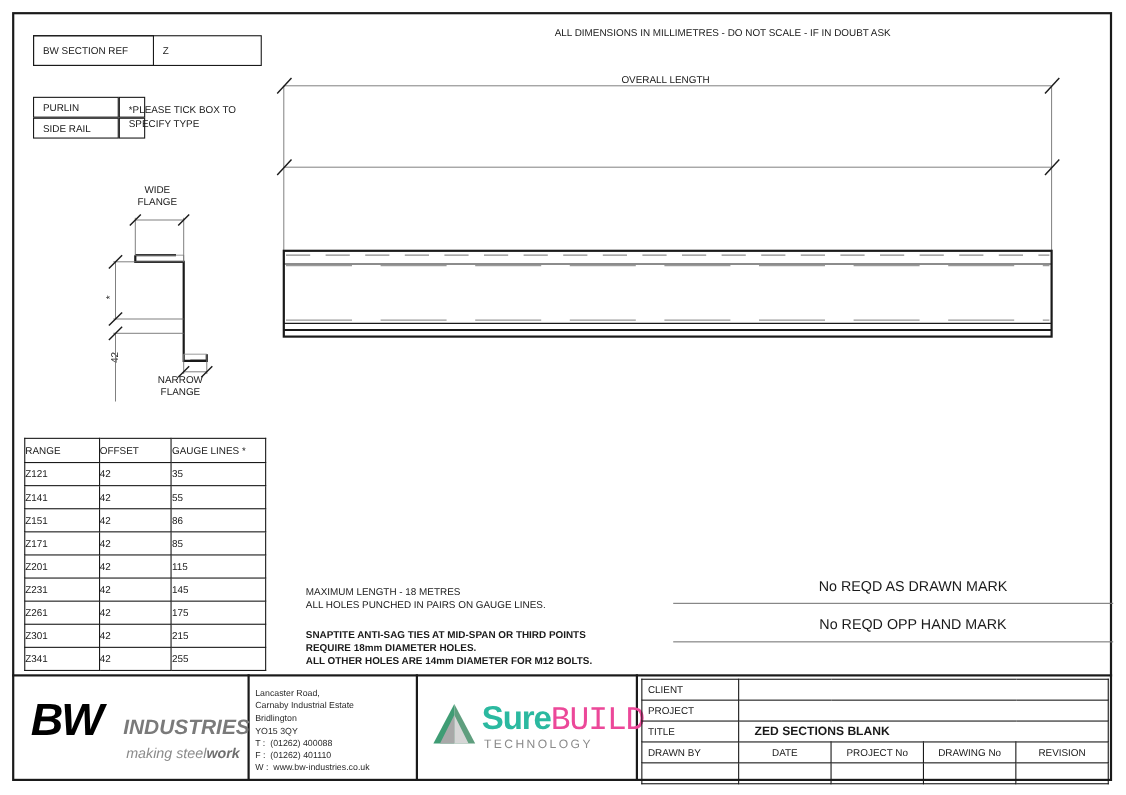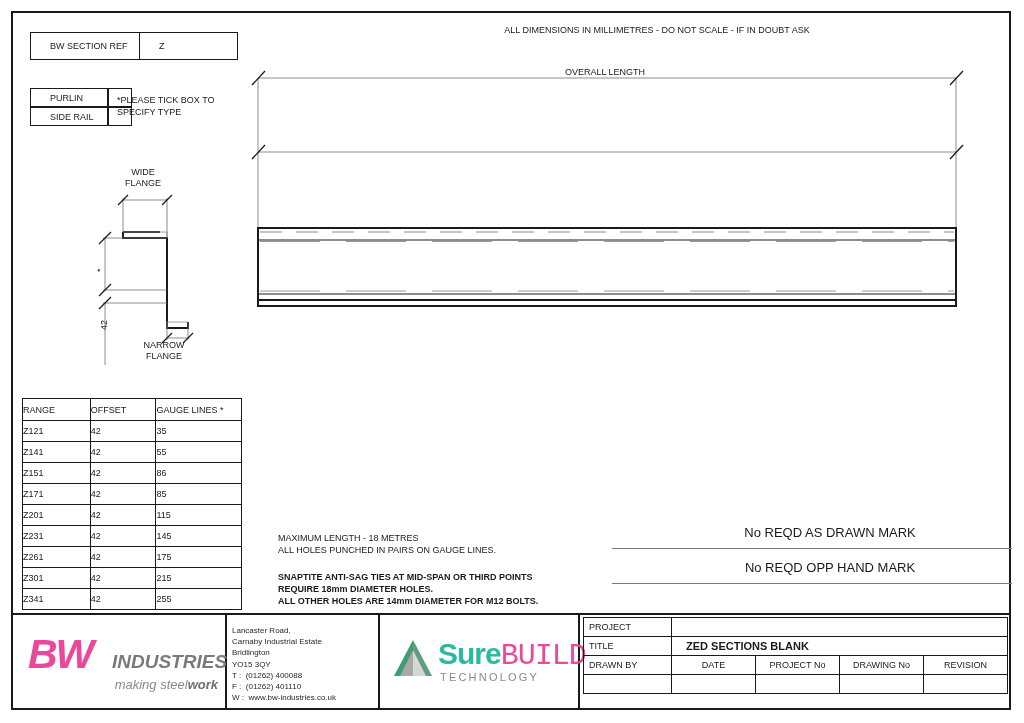--- a/index.html
+++ b/index.html
@@ -40,21 +40,21 @@
   .t.b { font-weight: bold; }
   .c { text-align: center; }
   .cellbox {
     position: absolute;
     border: 1px solid #1a1a1a;
     box-sizing: border-box;
     display: flex;
     align-items: center;
     font-size: 9px;
   }
-  .cellbox.pad { padding-left: 19px; text-align: center; }
+  .cellbox.pad { padding-left: 8px; text-align: center; }
   .cellbox.ctr { justify-content: center; }
 
   
   #sectionref-box { left: 30px; top: 32px; width: 208px; height: 28px; }
   #sectionref-label { left: 30px; top: 32px; width: 110px; height: 28px; border-right: 1px solid #1a1a1a; }
   #sectionref-value { left: 140px; top: 32px; width: 98px; height: 28px; border: none; }
 
   
   #purlin-row   { left: 30px; top: 88px;  width: 78px; height: 19px; }
   #purlin-tick  { left: 108px; top: 88px; width: 24px; height: 19px; }
@@ -133,21 +133,21 @@
     position: absolute;
     left: 28px; top: 634px; width: 190px; height: 62px;
   }
   #bw-mark {
     position: absolute;
     left: 0; top: 0;
     font-size: 41px;
     font-weight: bold;
     font-style: italic;
     letter-spacing: -2px;
-    color: #ec4899;
+    color: #000000;
     line-height: 41px;
     font-family: "Liberation Sans", sans-serif;
   }
   #bw-industries {
     position: absolute;
     left: 84px; top: 18px;
     font-size: 19px;
     font-weight: bold;
     font-style: italic;
     letter-spacing: 0px;
@@ -397,20 +397,24 @@
   <table id="tb">
     <colgroup>
         <col style="width:88px">
         <col style="width:84px">
         <col style="width:84px">
         <col style="width:84px">
         <col style="width:84px">
       </colgroup>
     <tbody>
       <tr>
+        <td>CLIENT</td>
+        <td colspan="4"></td>
+      </tr>
+      <tr>
         <td>PROJECT</td>
         <td colspan="4"></td>
       </tr>
       <tr>
         <td>TITLE</td>
         <td colspan="4" class="title-val">ZED SECTIONS BLANK</td>
       </tr>
       <tr>
         <td>DRAWN BY</td>
         <td class="ctr">DATE</td>

